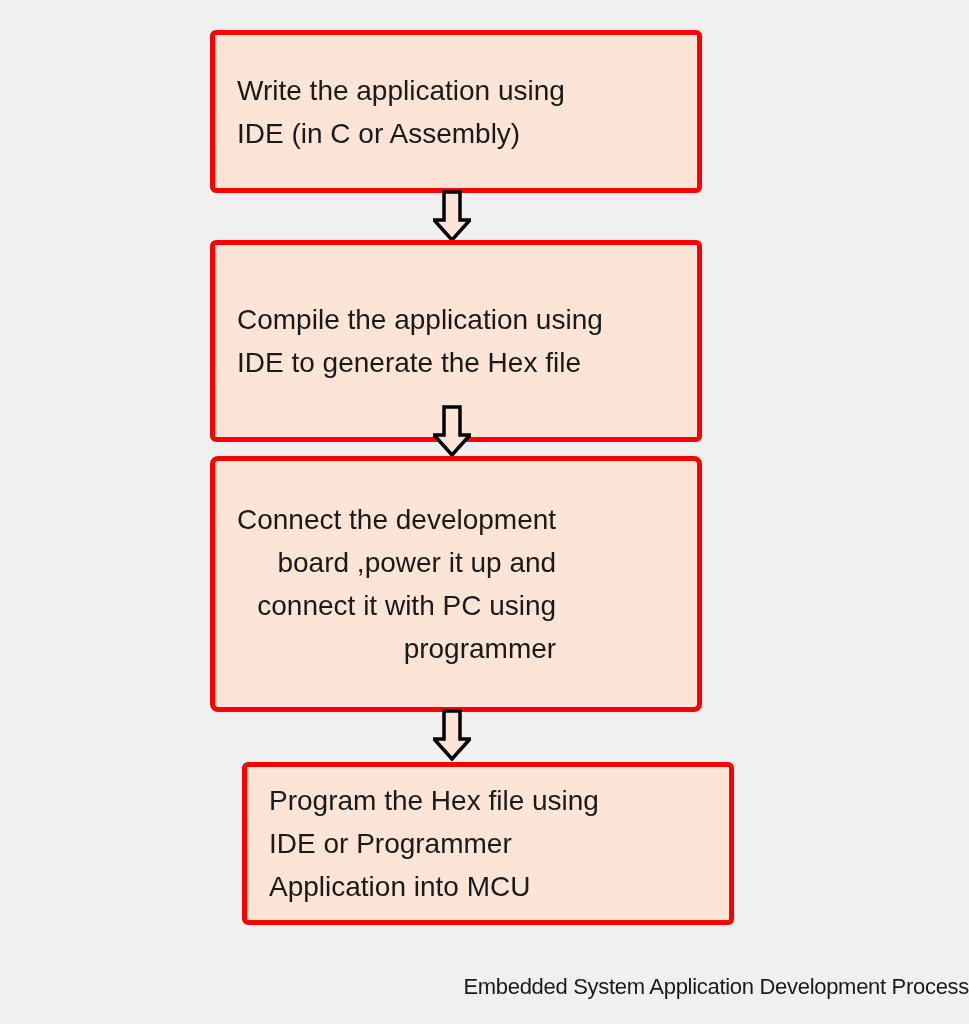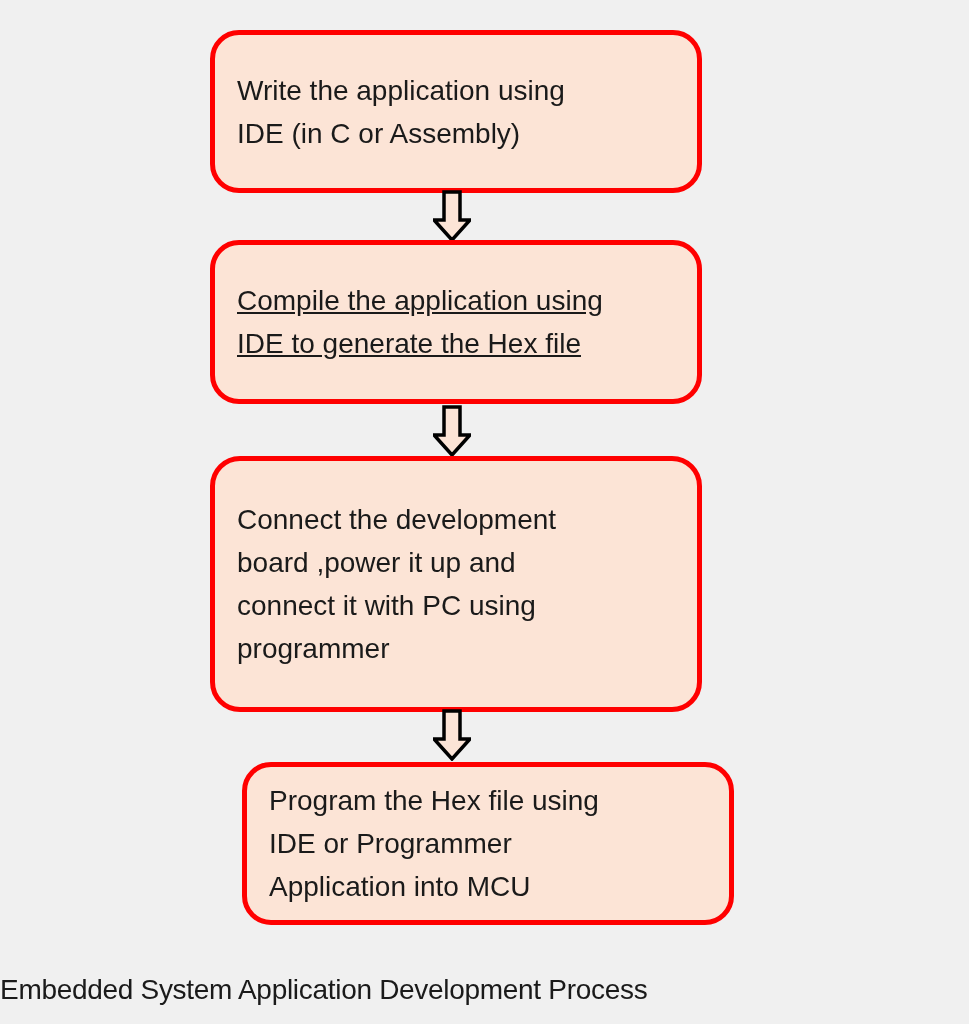--- a/index.html
+++ b/index.html
@@ -23,35 +23,35 @@
     width: 969px;
     height: 1024px;
     background: var(--bg);
   }
   .step-box{
     position: absolute;
     left: 210px;
     width: 492px;
     background: var(--box-fill);
     border: 5px solid var(--box-border);
-    border-radius: 29px;
+    border-radius: 6px;
     display: flex;
     align-items: center;
     padding-left: 22px;
     padding-right: 14px;
   }
   .step-box .step-text{
     font-size: 28px;
     line-height: 43px;
     white-space: pre-line;
     color: var(--text);
   }
   #box-1{ top: 30px;  height: 163px; }
-  #box-2{ top: 240px; height: 164px; text-decoration: underline; }
-  #box-3{ top: 456px; height: 256px; border-radius: 30px; }
+  #box-2{ top: 240px; height: 202px; }
+  #box-3{ top: 456px; height: 256px; border-radius: 8px; text-align: right; }
   #box-4{ top: 762px; height: 163px; margin-left: 32px; }
   .flow-arrow{
     position: absolute;
     left: 433px;
     width: 38px;
     height: 52px;
   }
   #arrow-1{ top: 190px; }
   #arrow-2{ top: 405px; }
   #arrow-3{ top: 709px; }
@@ -60,22 +60,22 @@
     fill: var(--arrow-fill);
     stroke: var(--arrow-outline);
     stroke-width: 3.5;
     stroke-linejoin: miter;
   }
   .caption{
     position: absolute;
     top: 974px;
     left: 0;
     width: 969px;
-    text-align: left;
-    font-size: 28px;
+    text-align: right;
+    font-size: 22px;
     letter-spacing: -0.3px;
     color: var(--text);
   }
 </style>
 </head>
 <body>
 
 <div class="canvas">
 
   <div class="step-box" id="box-1">

